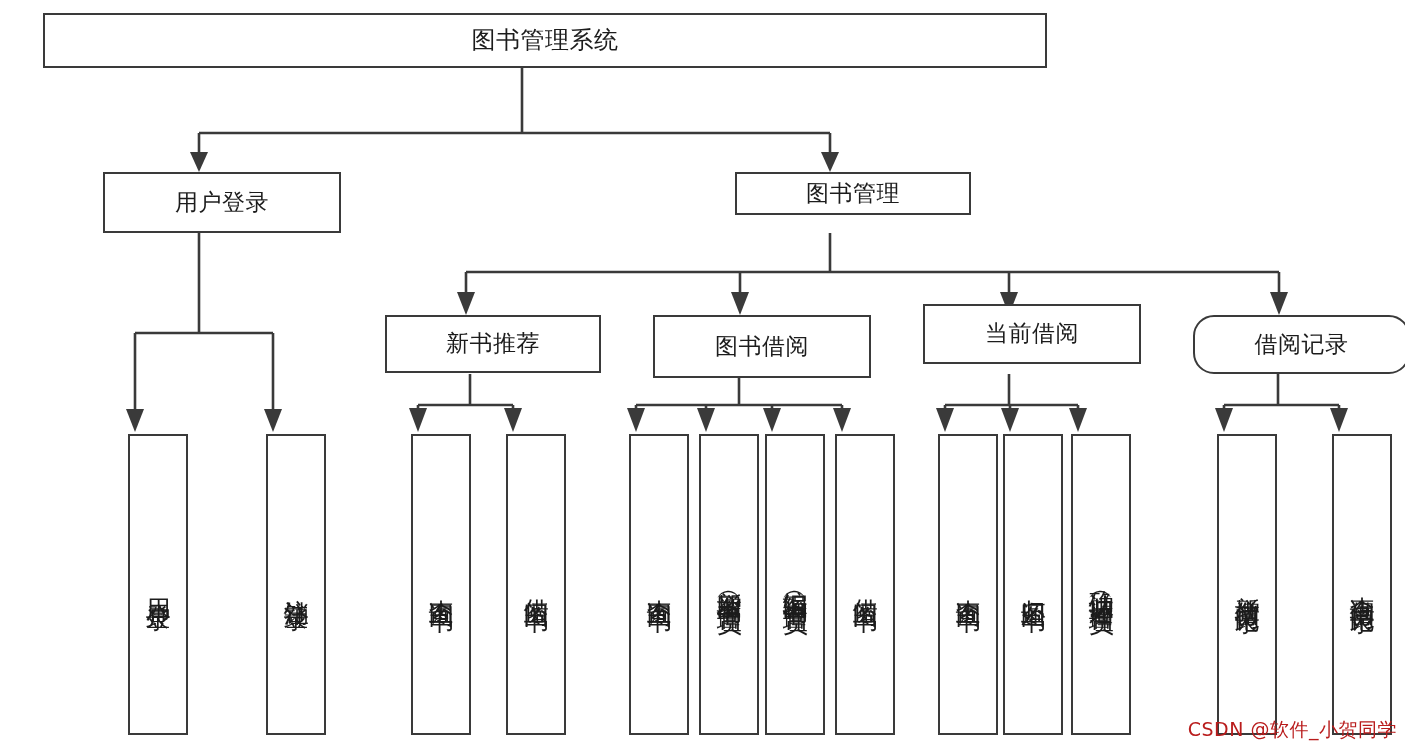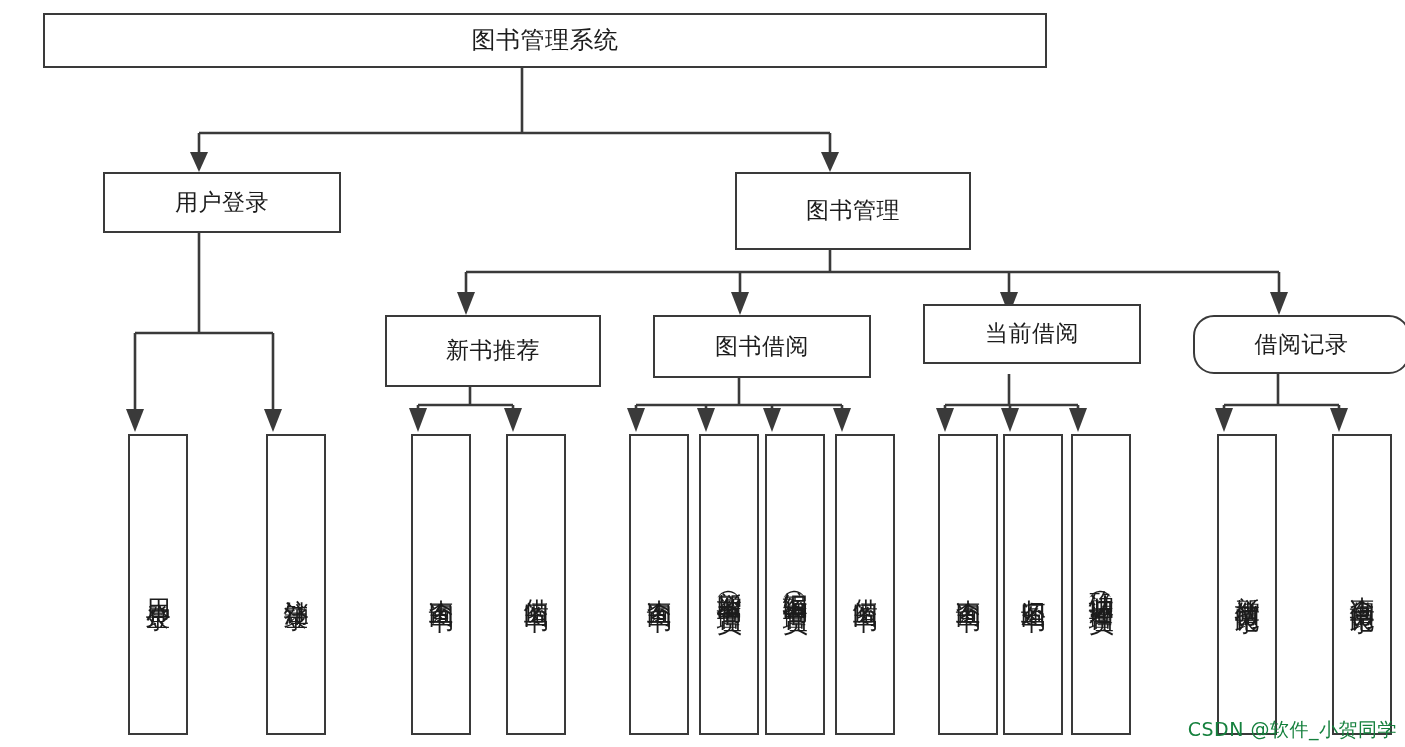--- a/index.html
+++ b/index.html
@@ -76,21 +76,21 @@
   #wires polygon.arrow {
     fill: #3a3a3a;
     stroke: none;
   }
   
   .watermark {
     position: absolute;
     right: 8px;
     bottom: 4px;
     font-size: 19px;
-    color: #15803d;
+    color: #b91c1c;
     letter-spacing: 0.5px;
     white-space: nowrap;
     user-select: none;
   }
 </style>
 </head>
 <body>
 
 <div id="canvas">
 
@@ -157,25 +157,25 @@
   </svg>
 
   <div class="node horiz title" style="left:20px; top:13px; width:1004px; height:55px;">
     <span class="label">图书管理系统</span>
   </div>
 
   <div class="node horiz" style="left:80px; top:172px; width:238px; height:61px;">
     <span class="label">用户登录</span>
   </div>
 
-  <div class="node horiz" style="left:712px; top:172px; width:236px; height:78px;">
+  <div class="node horiz" style="left:712px; top:172px; width:236px; height:43px;">
     <span class="label">图书管理</span>
   </div>
 
-  <div class="node horiz" style="left:362px; top:315px; width:216px; height:72px;">
+  <div class="node horiz" style="left:362px; top:315px; width:216px; height:58px;">
     <span class="label">新书推荐</span>
   </div>
 
   <div class="node horiz" style="left:630px; top:315px; width:218px; height:63px;">
     <span class="label">图书借阅</span>
   </div>
 
   <div class="node horiz" style="left:900px; top:304px; width:218px; height:60px;">
     <span class="label">当前借阅</span>
   </div>

